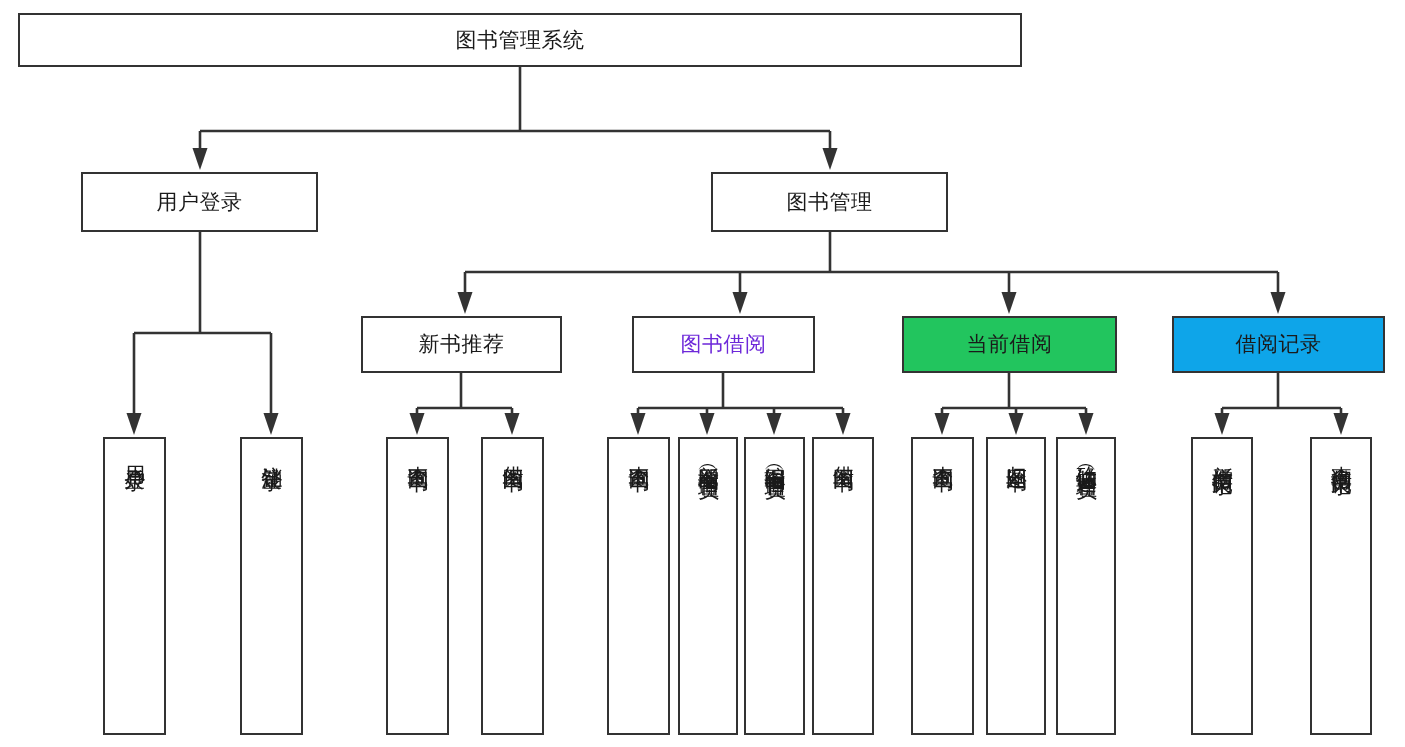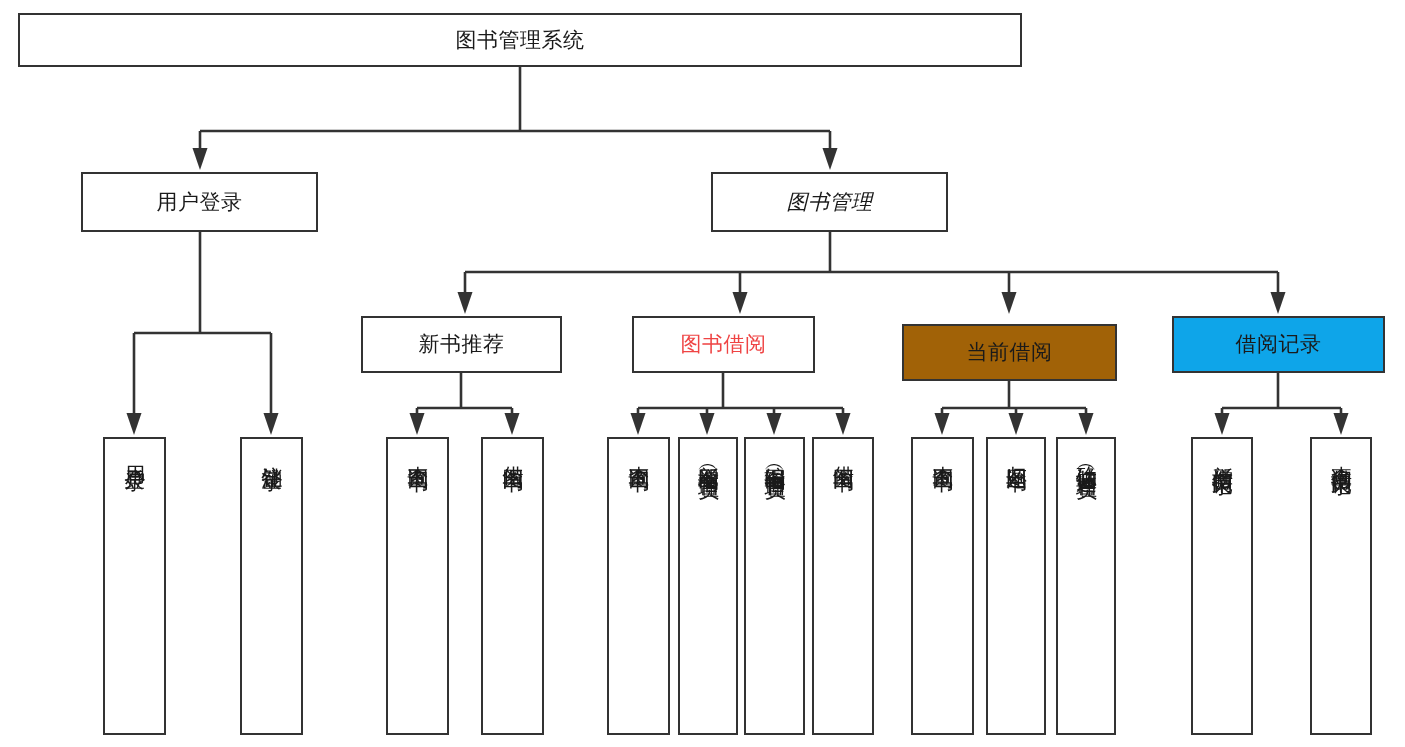--- a/index.html
+++ b/index.html
@@ -126,30 +126,30 @@
       <line x1="1341" y1="408" x2="1341" y2="417" stroke="#333333" stroke-width="2.6"></line>
       <polygon points="1333.5,413 1348.5,413 1341,435" fill="#333333"></polygon>
     </svg>
   <div id="node-layer">
       <div class="node" style="left: 18px; top: 13px; width: 1004px; height: 54px; border-color: rgb(51, 51, 51); background: rgb(255, 255, 255);">
         <div class="node-label" style="color: rgb(26, 26, 26);">图书管理系统</div>
       </div>
       <div class="node" style="left: 81px; top: 172px; width: 237px; height: 60px; border-color: rgb(51, 51, 51); background: rgb(255, 255, 255);">
         <div class="node-label" style="color: rgb(26, 26, 26);">用户登录</div>
       </div>
-      <div class="node" style="left: 711px; top: 172px; width: 237px; height: 60px; border-color: rgb(51, 51, 51); background: rgb(255, 255, 255); font-style: italic;">
+      <div class="node" style="left: 711px; top: 172px; width: 237px; height: 60px; border-color: rgb(51, 51, 51); background: rgb(255, 255, 255);">
         <div class="node-label" style="color: rgb(26, 26, 26);">图书管理</div>
       </div>
       <div class="node" style="left: 361px; top: 316px; width: 201px; height: 57px; border-color: rgb(51, 51, 51); background: rgb(255, 255, 255);">
         <div class="node-label" style="color: rgb(26, 26, 26);">新书推荐</div>
       </div>
       <div class="node" style="left: 632px; top: 316px; width: 183px; height: 57px; border-color: rgb(51, 51, 51); background: rgb(255, 255, 255);">
-        <div class="node-label" style="color: #ef4444;">图书借阅</div>
+        <div class="node-label" style="color: #6d28d9;">图书借阅</div>
       </div>
-      <div class="node" style="left: 902px; top: 316px; width: 215px; height: 57px; border-color: rgb(51, 51, 51); background: #a16207; margin-top: 8px;">
+      <div class="node" style="left: 902px; top: 316px; width: 215px; height: 57px; border-color: rgb(51, 51, 51); background: #22c55e;">
         <div class="node-label" style="color: rgb(26, 26, 26);">当前借阅</div>
       </div>
       <div class="node" style="left: 1172px; top: 316px; width: 213px; height: 57px; border-color: rgb(51, 51, 51); background: #0ea5e9;">
         <div class="node-label" style="color: rgb(26, 26, 26);">借阅记录</div>
       </div>
       <div class="node vertical" style="left: 103px; top: 437px; width: 63px; height: 298px; border-color: rgb(51, 51, 51); background: rgb(255, 255, 255);">
         <div class="node-label" style="color: rgb(26, 26, 26);">用户登录</div>
       </div>
       <div class="node vertical" style="left: 240px; top: 437px; width: 63px; height: 298px; border-color: rgb(51, 51, 51); background: rgb(255, 255, 255);">
         <div class="node-label" style="color: rgb(26, 26, 26);">注销登录</div>

